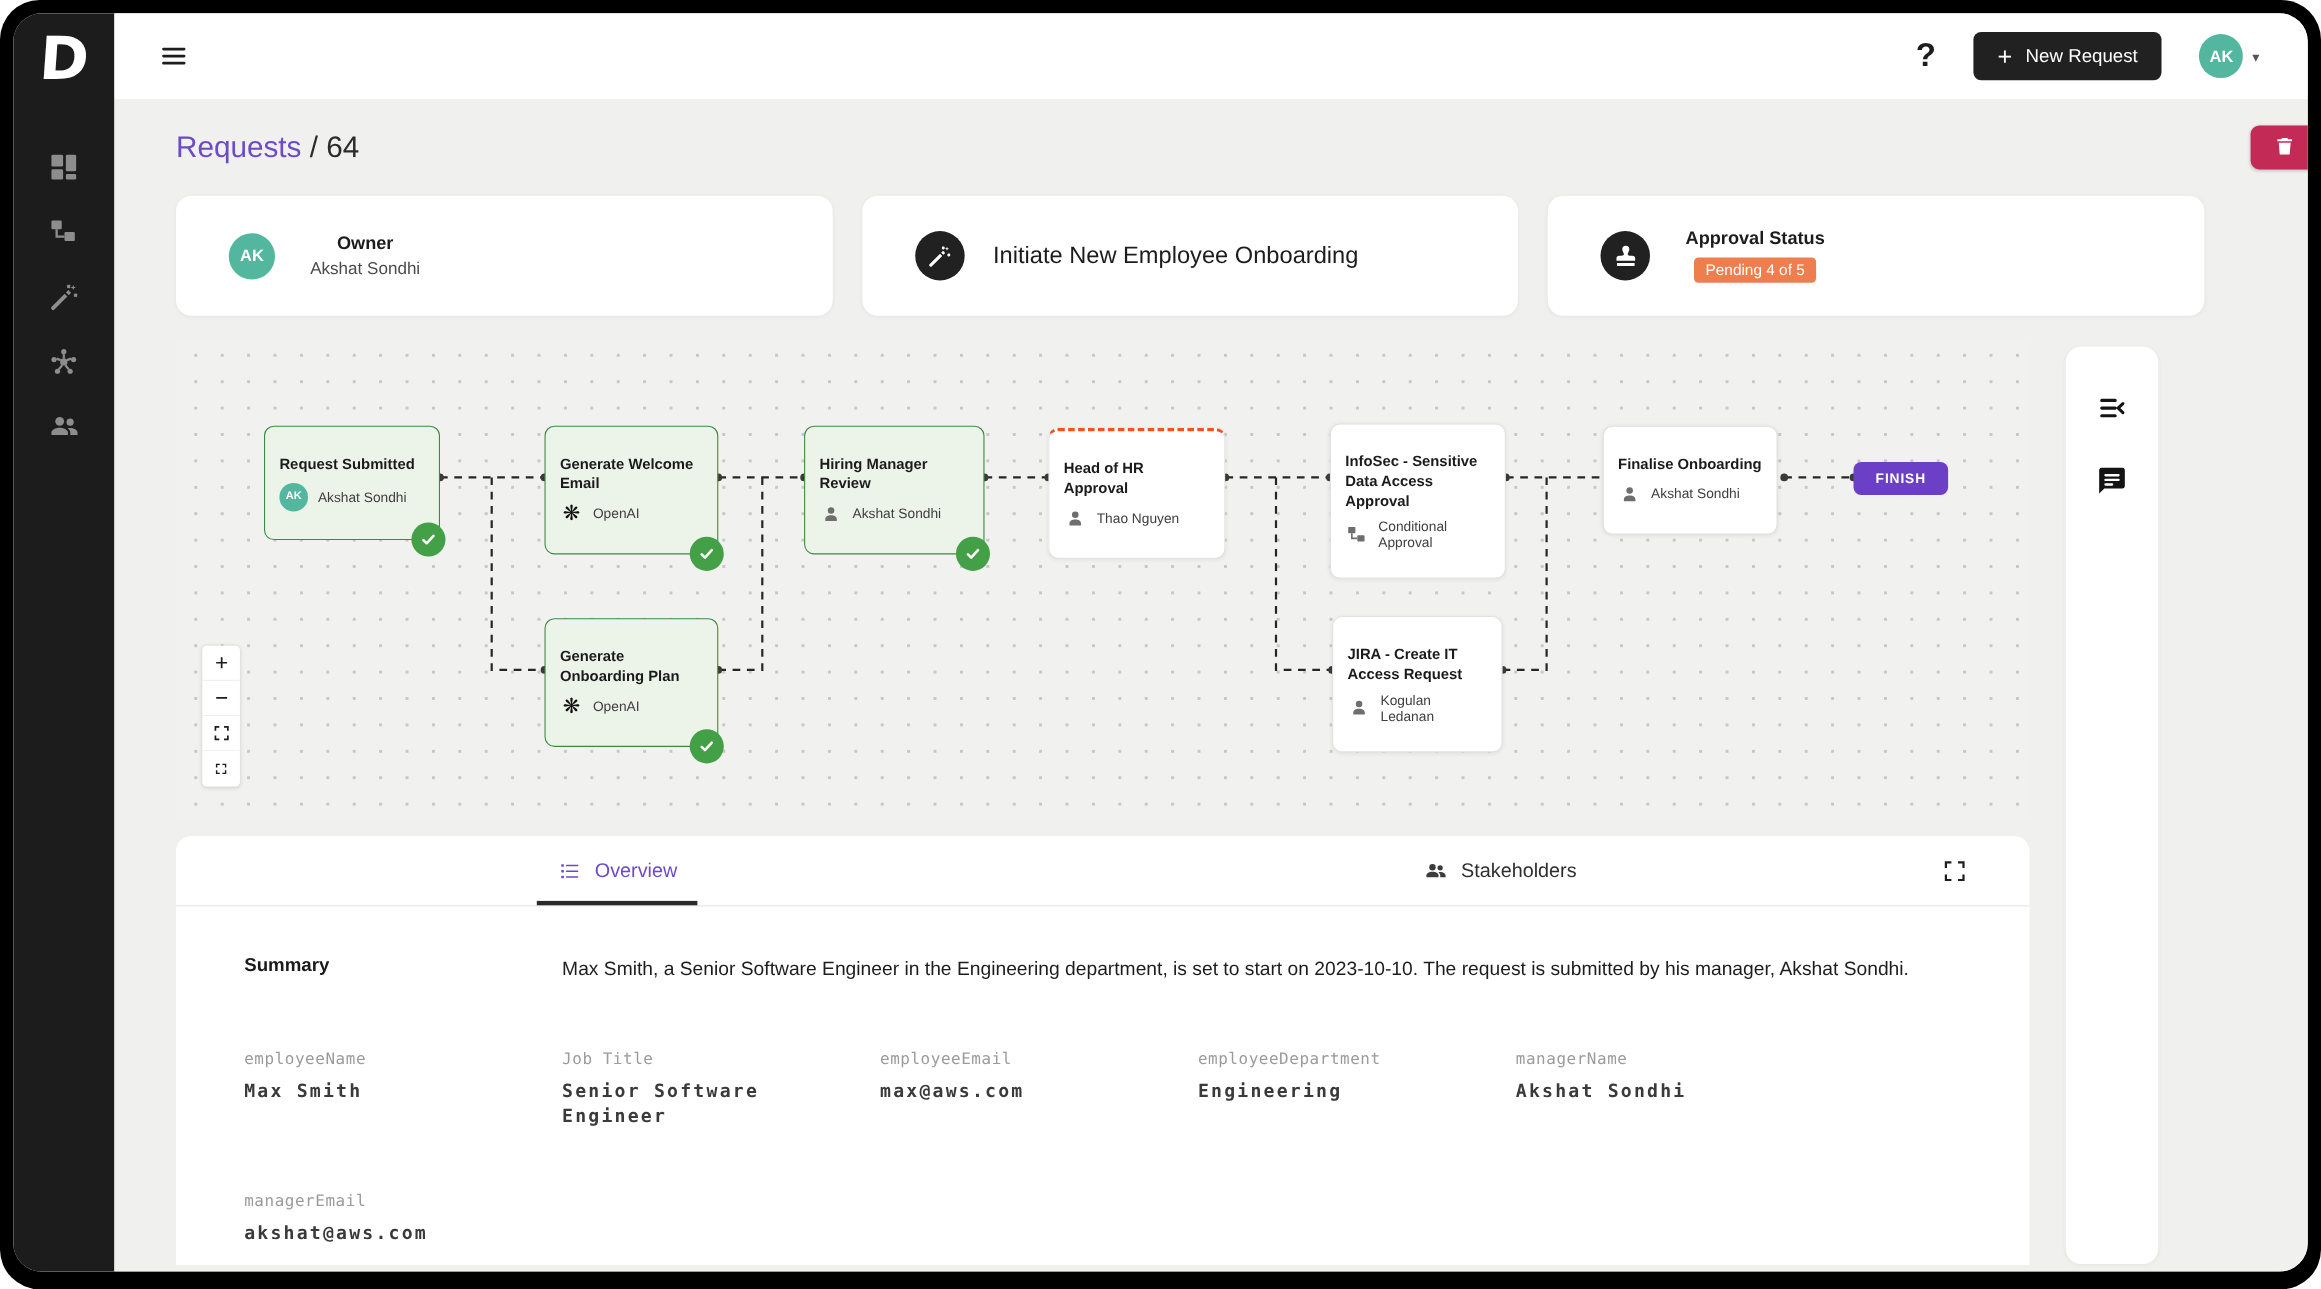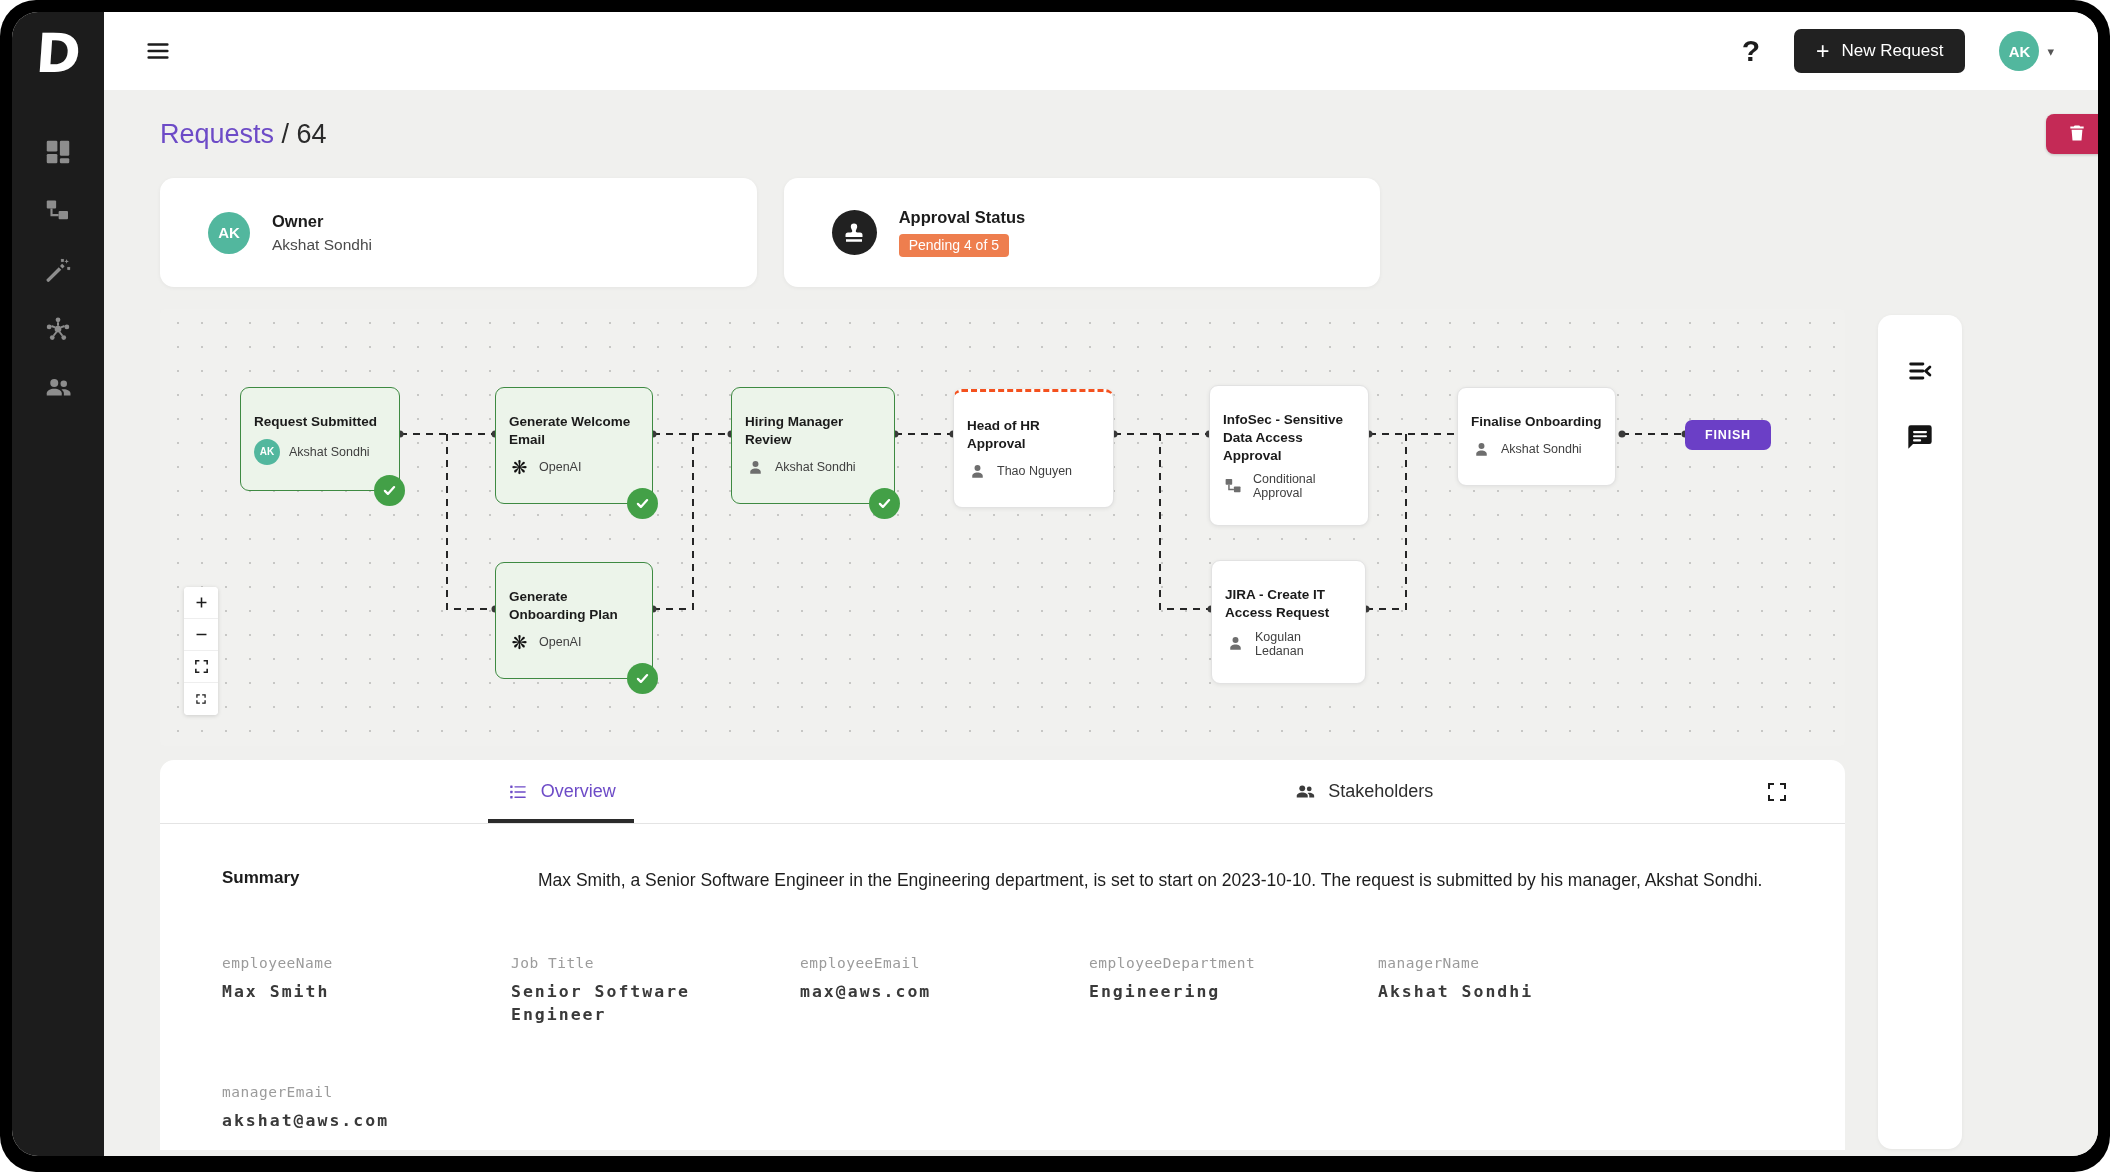--- a/index.html
+++ b/index.html
@@ -32,21 +32,21 @@
   
   .content{flex:1;background:#f0f0ee;padding:24px 0 0 56px;position:relative;}
   .bc-row{display:flex;align-items:center;width:1948px;}
   .breadcrumb{font-size:27px;}
   .bc-link{color:var(--accent-purple);cursor:pointer;}
   .bc-rest{color:#2b2b2b;}
   .delete-btn{margin-left:auto;width:62px;height:40px;background:var(--delete-red);border:none;border-radius:8px;color:#fff;cursor:pointer;display:flex;align-items:center;justify-content:center;box-shadow:0 1px 3px rgba(0,0,0,.2);}
   .delete-btn svg{width:20px;height:20px;}
   .cards{margin-top:24px;width:1844px;display:grid;grid-template-columns:1fr 1fr 1fr;gap:27px;}
   .card{background:#fff;border-radius:14px;height:109px;display:flex;align-items:center;padding-left:48px;box-shadow:0 1px 4px rgba(0,0,0,.05);}
-  .card .texts{margin-left:22px;}
+  .card .texts{margin-left:32px;text-align:center;}
   .card-title{font-size:16.5px;font-weight:700;color:#1c1c1c;}
   .card-sub{font-size:15.5px;color:#4a4a4a;margin-top:5px;}
   .big-avatar{width:42px;height:42px;border-radius:50%;background:var(--teal);color:#fff;font-size:15px;font-weight:700;display:flex;align-items:center;justify-content:center;flex-shrink:0;}
   .dark-circle{width:45px;height:45px;border-radius:50%;background:var(--dark);display:flex;align-items:center;justify-content:center;flex-shrink:0;}
   .dark-circle svg{width:24px;height:24px;color:#fff;}
   .wf-title{font-size:21.5px;color:#1c1c1c;margin-left:26px;}
   .badge{display:inline-block;margin-top:7px;background:var(--orange-badge);color:#fff;font-size:14px;padding:3px 10px 4px;border-radius:4px;}
   
   .workspace{margin-top:22px;position:relative;width:1685px;}
   .canvas{width:1685px;height:437px;position:relative;border-radius:4px;
@@ -82,21 +82,21 @@
   .tabs-row{height:64px;display:flex;align-items:stretch;border-bottom:1px solid #e4e4e4;padding:0 56px 0 0;}
   .tabs{flex:1;display:flex;}
   .tab{flex:1;display:flex;align-items:center;justify-content:center;gap:12px;font-size:18px;color:#2e2e2e;cursor:pointer;position:relative;background:none;border:none;font-family:inherit;}
   .tab svg{width:22px;height:22px;color:#3c3c3c;}
   .tab.active{color:var(--accent-purple);}
   .tab.active svg{color:var(--accent-purple);}
   .tab.active::after{content:"";position:absolute;bottom:0;left:50%;transform:translateX(-50%);width:146px;height:4px;background:#2b2b2b;}
   .fullscreen-btn{align-self:center;width:24px;height:24px;background:none;border:none;color:#1d1d1d;cursor:pointer;}
   .fullscreen-btn svg{width:24px;height:24px;}
   .overview-body{padding:44px 60px 0 62px;}
-  .summary-row{display:flex;gap:27px;}
+  .summary-row{display:flex;}
   .summary-label{width:289px;font-size:17px;font-weight:700;color:#1b1b1b;flex-shrink:0;}
   .summary-text{flex:1;font-size:17.5px;color:#1d1d1d;line-height:1.45;}
   .fields-grid{margin-top:62px;display:grid;grid-template-columns:repeat(5,289px);row-gap:58px;}
   .field-label{font-family:"DejaVu Sans Mono",monospace;font-size:14.5px;color:#9b9b9b;letter-spacing:.5px;}
   .field-value{margin-top:10px;font-family:"DejaVu Sans Mono",monospace;font-size:16.5px;font-weight:700;color:#3a3a3a;letter-spacing:2px;max-width:235px;line-height:1.35;}
 </style>
 </head>
 <body>
 
 <div class="frame">
@@ -184,20 +184,34 @@
           <div class="card">
             <div class="big-avatar">AK</div>
             <div class="texts">
               <div class="card-title">Owner</div>
               <div class="card-sub">Akshat Sondhi</div>
             </div>
           </div>
           <div class="card">
             <div class="dark-circle">
                 <svg viewBox="0 0 24 24" fill="currentColor">
+                  <path d="M3.2 19.1 12.6 9.7l2 2-9.4 9.4a1.4 1.4 0 0 1-2-2z"></path>
+                  <path d="M13.6 8.7l2 2 1.7-1.7-2-2z"></path>
+                  <path d="M18.9 3.2l.5 1.4 1.4.5-1.4.5-.5 1.4-.5-1.4-1.4-.5 1.4-.5z"></path>
+                  <g stroke="currentColor" stroke-width="1.4" fill="none">
+                    <path d="M14.6 3.4l1.9 1.9M16.5 3.4l-1.9 1.9"></path>
+                    <path d="M19.6 9.8l1.9 1.9M21.5 9.8l-1.9 1.9"></path>
+                  </g>
+                </svg>
+              </div>
+            <div class="wf-title">Initiate New Employee Onboarding</div>
+          </div>
+          <div class="card">
+            <div class="dark-circle">
+                <svg viewBox="0 0 24 24" fill="currentColor">
                   <path d="M12 2.5a3.2 3.2 0 0 0-3.2 3.2c0 1.2.6 2.1 1 3 .4.8.6 1.5.3 2-.2.5-.8.8-1.6.8H6a2.5 2.5 0 0 0-2.5 2.5v2h17v-2a2.5 2.5 0 0 0-2.5-2.5h-2.5c-.8 0-1.4-.3-1.6-.8-.3-.5-.1-1.2.3-2 .4-.9 1-1.8 1-3A3.2 3.2 0 0 0 12 2.5z"></path>
                   <path d="M4 18.2h16v2.6H4z"></path>
                 </svg>
               </div>
             <div class="texts">
               <div class="card-title">Approval Status</div>
               <span class="badge">Pending 4 of 5</span>
             </div>
           </div>
         </div>

